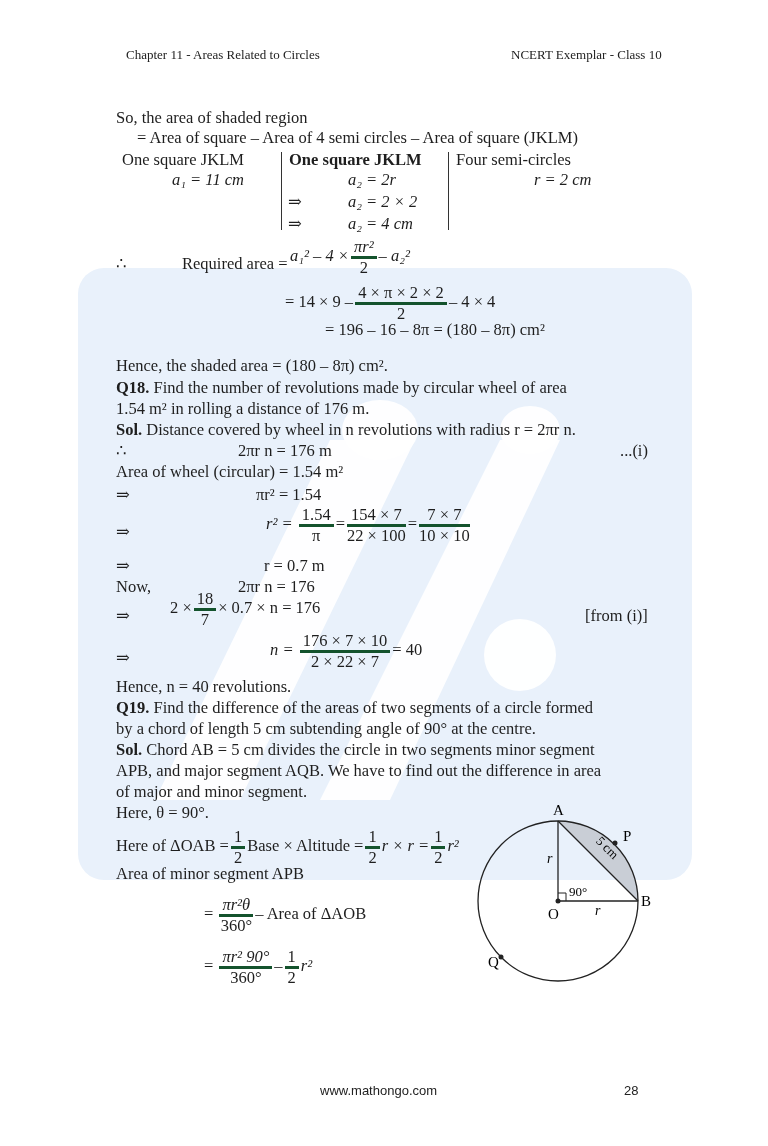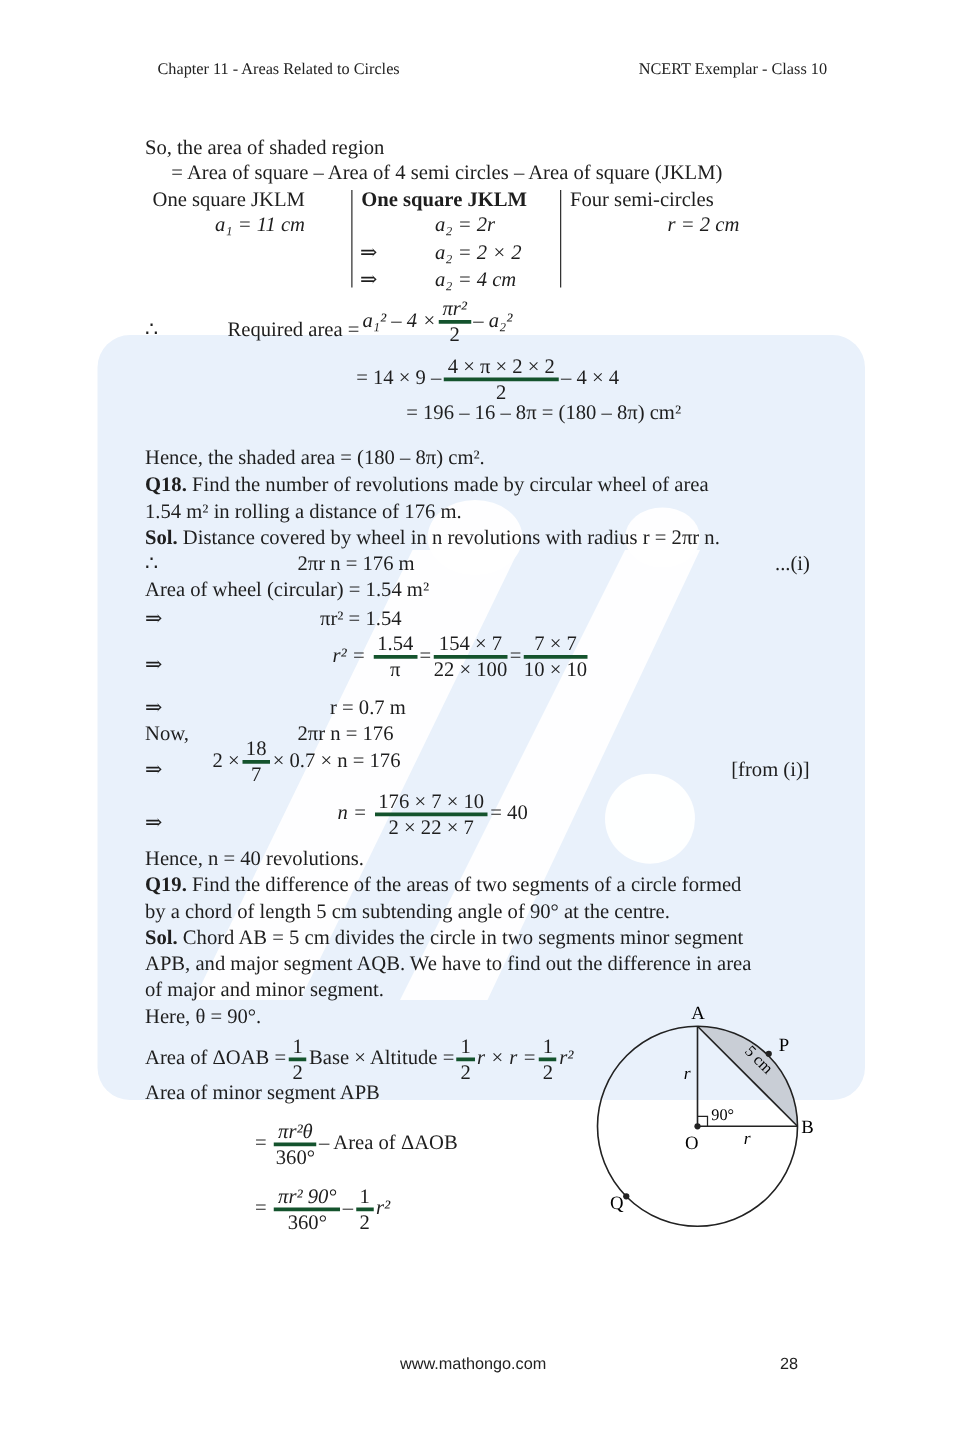--- a/index.html
+++ b/index.html
@@ -97,21 +97,21 @@
 <div class="t" style="left:116px;top:677px;">Hence, n = 40 revolutions.</div>
 
 <div class="t" style="left:116px;top:698px;"><span class="b">Q19.</span> <span>Find the difference of the areas of two segments of a circle formed</span></div>
 <div class="t" style="left:116px;top:719px;">by a chord of length 5 cm subtending angle of 90° at the centre.</div>
 <div class="t" style="left:116px;top:740px;"><span class="b">Sol.</span> <span>Chord AB = 5 cm divides the circle in two segments minor segment</span></div>
 <div class="t" style="left:116px;top:761px;">APB, and major segment AQB. We have to find out the difference in area</div>
 <div class="t" style="left:116px;top:782px;">of major and minor segment.</div>
 <div class="t" style="left:116px;top:803px;">Here, θ = 90°.</div>
 
 <div class="t" style="left:116px;top:828px;">
-  <span>Area of ΔOAB =</span><span class="frac"><span class="num">1</span><span>2</span></span><span>Base × Altitude =</span><span class="frac"><span class="num">1</span><span>2</span></span><span class="i">r × r =</span><span class="frac"><span class="num">1</span><span>2</span></span><span class="i">r²</span>
+  <span>Here of ΔOAB =</span><span class="frac"><span class="num">1</span><span>2</span></span><span>Base × Altitude =</span><span class="frac"><span class="num">1</span><span>2</span></span><span class="i">r × r =</span><span class="frac"><span class="num">1</span><span>2</span></span><span class="i">r²</span>
 </div>
 <div class="t" style="left:116px;top:864px;">Area of minor segment APB</div>
 
 <div class="t" style="left:204px;top:896px;">
   <span>=</span>
   <span class="frac"><span class="num i">πr²θ</span><span>360°</span></span><span>– Area of ΔAOB</span>
 </div>
 <div class="t" style="left:204px;top:948px;">
   <span>=</span>
   <span class="frac"><span class="num i">πr² 90°</span><span>360°</span></span><span>–</span><span class="frac"><span class="num">1</span><span>2</span></span><span class="i">r²</span>

